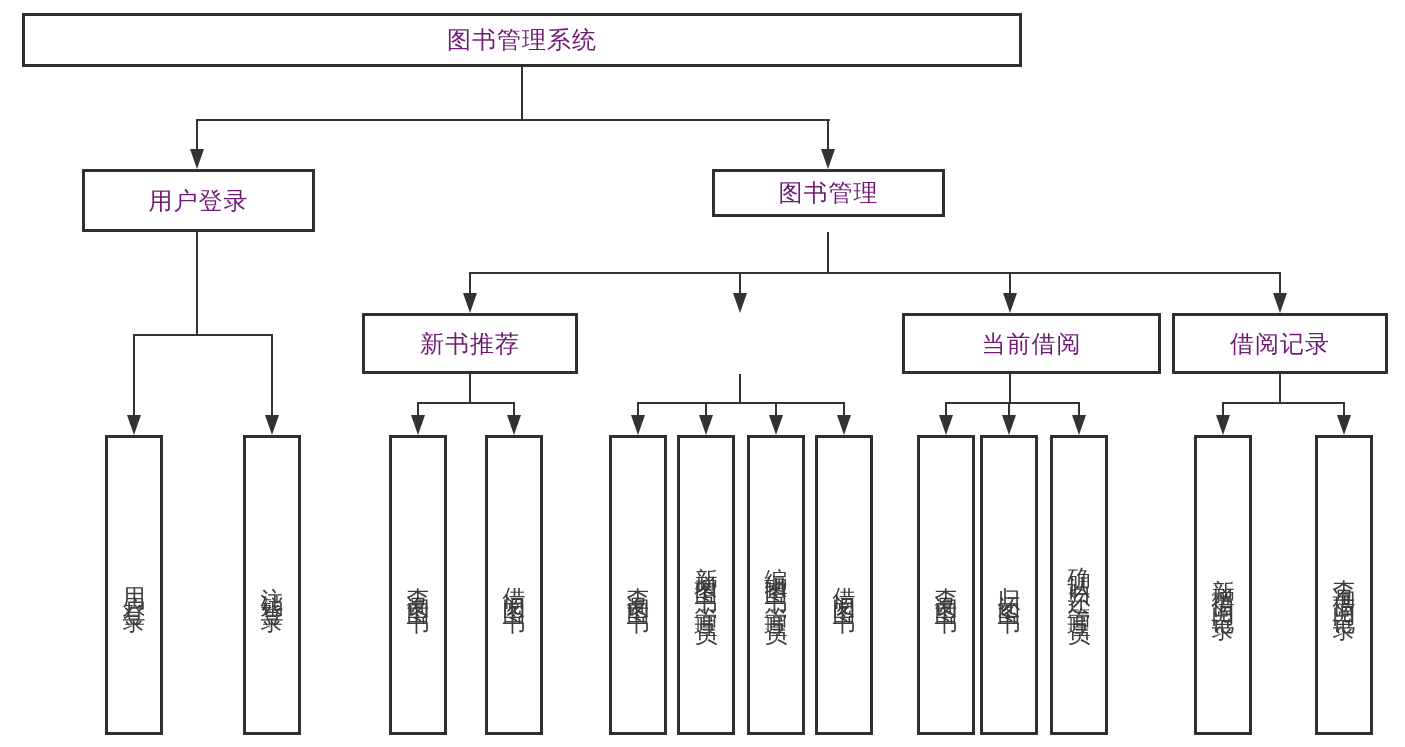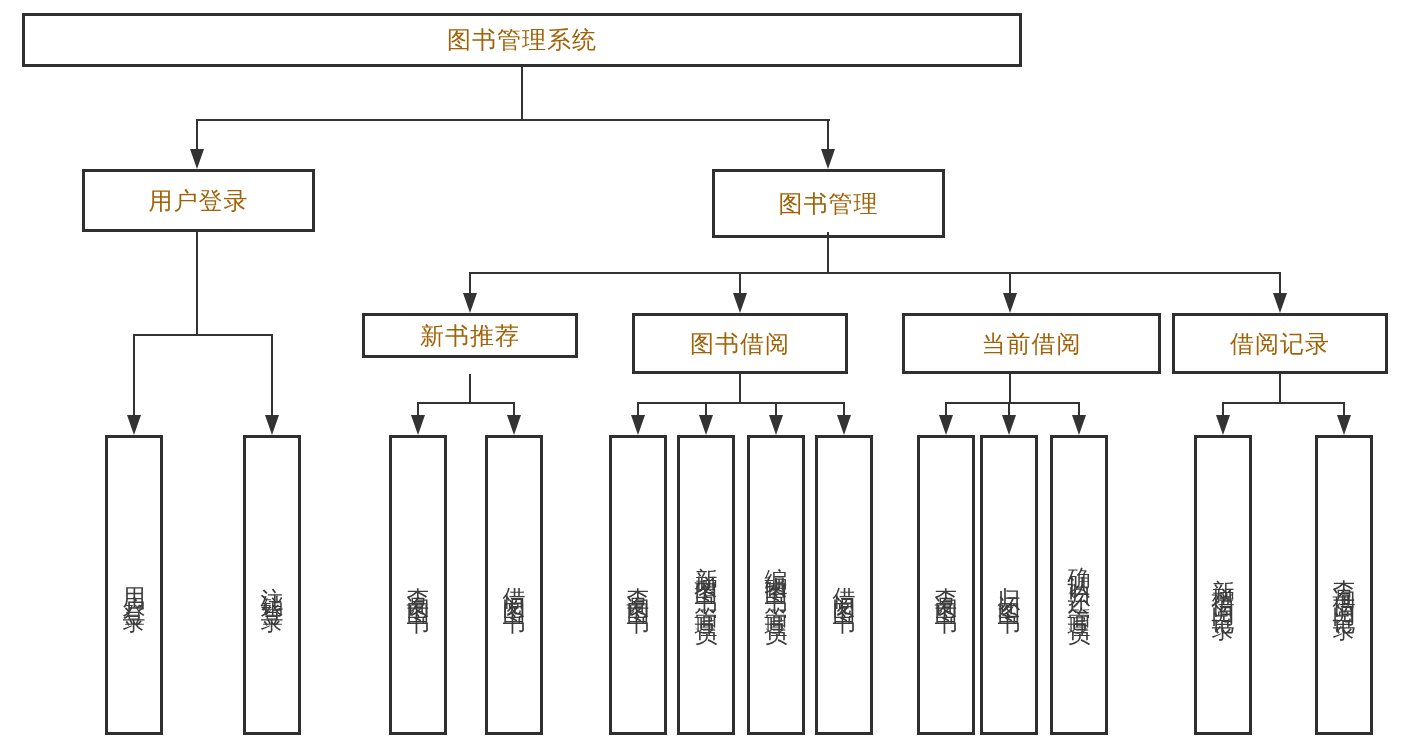--- a/index.html
+++ b/index.html
@@ -5,21 +5,21 @@
   html,body{margin:0;padding:0;background:#fff;}
   .stage{
     position:relative;width:1405px;height:747px;background:#ffffff;
     font-family:"Liberation Sans","DejaVu Sans",sans-serif;
     color:#3b3b3b;overflow:hidden;
   }
   
   .hbox{
     position:absolute;box-sizing:border-box;border:3px solid #2f2f2f;background:#fff;
     display:flex;align-items:center;justify-content:center;
-    font-size:24px;letter-spacing:1px;color:#a16207;
+    font-size:24px;letter-spacing:1px;color:#701a75;
   }
   .vbox{
     position:absolute;box-sizing:border-box;border:3px solid #2f2f2f;background:#fff;
     top:435px;width:58px;height:300px;
     display:flex;align-items:center;justify-content:center;
   }
   .vtext{
     writing-mode:vertical-rl;text-orientation:mixed;
     font-size:23px;letter-spacing:8px;color:#3b3b3b;line-height:1;
     white-space:nowrap;
@@ -51,21 +51,21 @@
   <div class="ln vl" style="left:521px;top:67px;height:53px"></div>
   <div class="ln hl" style="left:196px;top:119px;width:634px"></div>
   <div class="ln vl" style="left:196px;top:119px;height:34px"></div>
   <div class="ln vl" style="left:827px;top:119px;height:34px"></div>
   <div class="arr" style="left:190px;top:149px"></div>
   <div class="arr" style="left:821px;top:149px"></div>
 
   <div class="hbox" style="left:82px;top:169px;width:233px;height:63px">
     <span>用户登录</span>
   </div>
-  <div class="hbox" style="left:712px;top:169px;width:233px;height:69px">
+  <div class="hbox" style="left:712px;top:169px;width:233px;height:48px">
     <span>图书管理</span>
   </div>
 
   <div class="ln vl" style="left:196px;top:232px;height:103px"></div>
   <div class="ln hl" style="left:133px;top:334px;width:140px"></div>
   <div class="ln vl" style="left:133px;top:334px;height:84px"></div>
   <div class="ln vl" style="left:271px;top:334px;height:84px"></div>
   <div class="arr" style="left:127px;top:415px"></div>
   <div class="arr" style="left:265px;top:415px"></div>
 
@@ -73,25 +73,22 @@
   <div class="ln hl" style="left:469px;top:272px;width:812px"></div>
   <div class="ln vl" style="left:469px;top:272px;height:24px"></div>
   <div class="ln vl" style="left:739px;top:272px;height:24px"></div>
   <div class="ln vl" style="left:1009px;top:272px;height:24px"></div>
   <div class="ln vl" style="left:1279px;top:272px;height:24px"></div>
   <div class="arr" style="left:463px;top:293px"></div>
   <div class="arr" style="left:733px;top:293px"></div>
   <div class="arr" style="left:1003px;top:293px"></div>
   <div class="arr" style="left:1273px;top:293px"></div>
 
-  <div class="hbox" style="left:362px;top:313px;width:216px;height:45px">
+  <div class="hbox" style="left:362px;top:313px;width:216px;height:61px">
     <span>新书推荐</span>
-  </div>
-  <div class="hbox" style="left:632px;top:313px;width:216px;height:61px">
-    <span>图书借阅</span>
   </div>
   <div class="hbox" style="left:902px;top:313px;width:259px;height:61px">
     <span>当前借阅</span>
   </div>
   <div class="hbox" style="left:1172px;top:313px;width:216px;height:61px">
     <span>借阅记录</span>
   </div>
 
   <div class="ln vl" style="left:469px;top:374px;height:30px"></div>
   <div class="ln vl" style="left:739px;top:374px;height:30px"></div>

